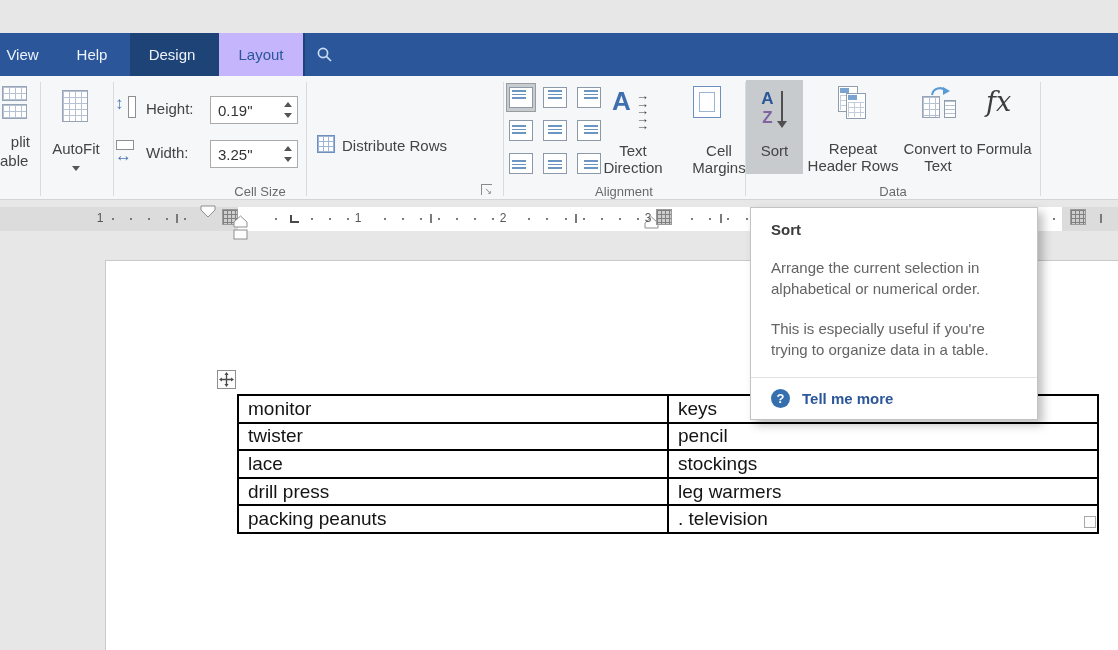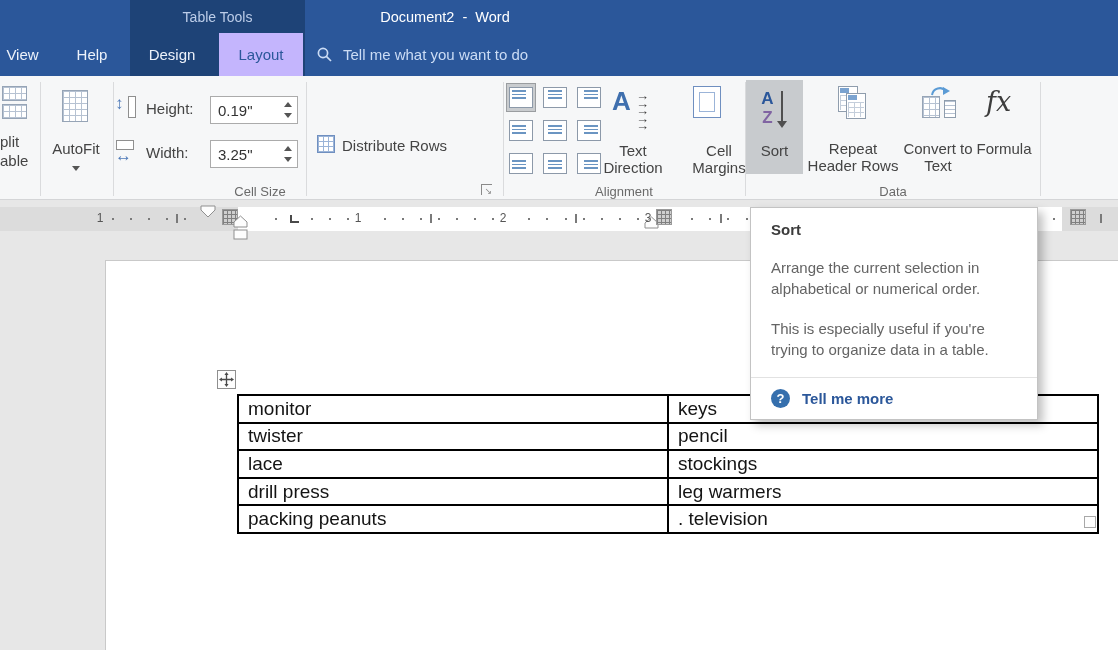--- a/index.html
+++ b/index.html
@@ -96,55 +96,48 @@
   #q-icon{width:19px;height:19px;border-radius:50%;background:#356fad;color:#fff;font-size:13px;
     font-weight:bold;text-align:center;line-height:19px;}
   #tt-link{font-size:15px;font-weight:bold;color:#2b579a;}
   .seltab-hl{background:#c8cbce;}
 </style>
 </head>
 <body>
 
 <div id="app">
 
-  <div id="titlebar" class="abs">
-    <div id="ctx-top" class="abs">
-      <span>Table Tools</span>
-    </div>
-    <div id="doc-title" class="abs">Document2  -  Word</div>
-  </div>
 
   <div id="tabrow" class="abs">
     <div id="ctx-bottom" class="abs"></div>
     <div class="tab abs" style="left:0;width:45px;">View</div>
     <div class="tab abs" style="left:68px;width:48px;">Help</div>
     <div class="tab abs" style="left:140px;width:64px;">Design</div>
     <div id="tab-layout" class="abs">Layout</div>
     <div id="tellme" class="abs">
       <svg width="17" height="17" viewBox="0 0 17 17">
         <circle cx="7" cy="7" r="4.6" fill="none" stroke="#cbdcf5" stroke-width="1.7"></circle>
         <line x1="10.4" y1="10.4" x2="15" y2="15" stroke="#cbdcf5" stroke-width="1.7"></line>
       </svg>
-      <span>Tell me what you want to do</span>
     </div>
   </div>
 
   <div id="ribbon" class="abs">
 
     <div class="vsep abs" style="left:40px;"></div>
     <div class="vsep abs" style="left:113px;"></div>
     <div class="vsep abs" style="left:306px;"></div>
     <div class="vsep abs" style="left:503px;"></div>
     <div class="vsep abs" style="left:745px;"></div>
     <div class="vsep abs" style="left:1040px;"></div>
 
     <div class="abs" style="left:0;top:8px;width:32px;height:100px;">
       <div class="mini-table abs" style="left:2px;top:2px;width:25px;height:15px;"></div>
       <div class="mini-table abs" style="left:2px;top:20px;width:25px;height:15px;"></div>
-      <div class="btn-label abs" style="left:0;top:49px;width:30px;text-align:left;">plit</div>
+      <div class="btn-label abs" style="left:0;top:49px;width:30px;text-align:right;">plit</div>
       <div class="btn-label abs" style="left:0;top:68px;width:30px;text-align:left;">able</div>
     </div>
 
     <div class="abs" style="left:45px;top:8px;width:62px;height:108px;">
       <div class="mini-table abs" style="left:17px;top:6px;width:26px;height:32px;"></div>
       <div class="btn-label abs" style="left:0;top:56px;width:62px;">AutoFit</div>
       <div class="abs" style="left:27px;top:82px;">
         <div class="tri-down"></div>
       </div>
     </div>

